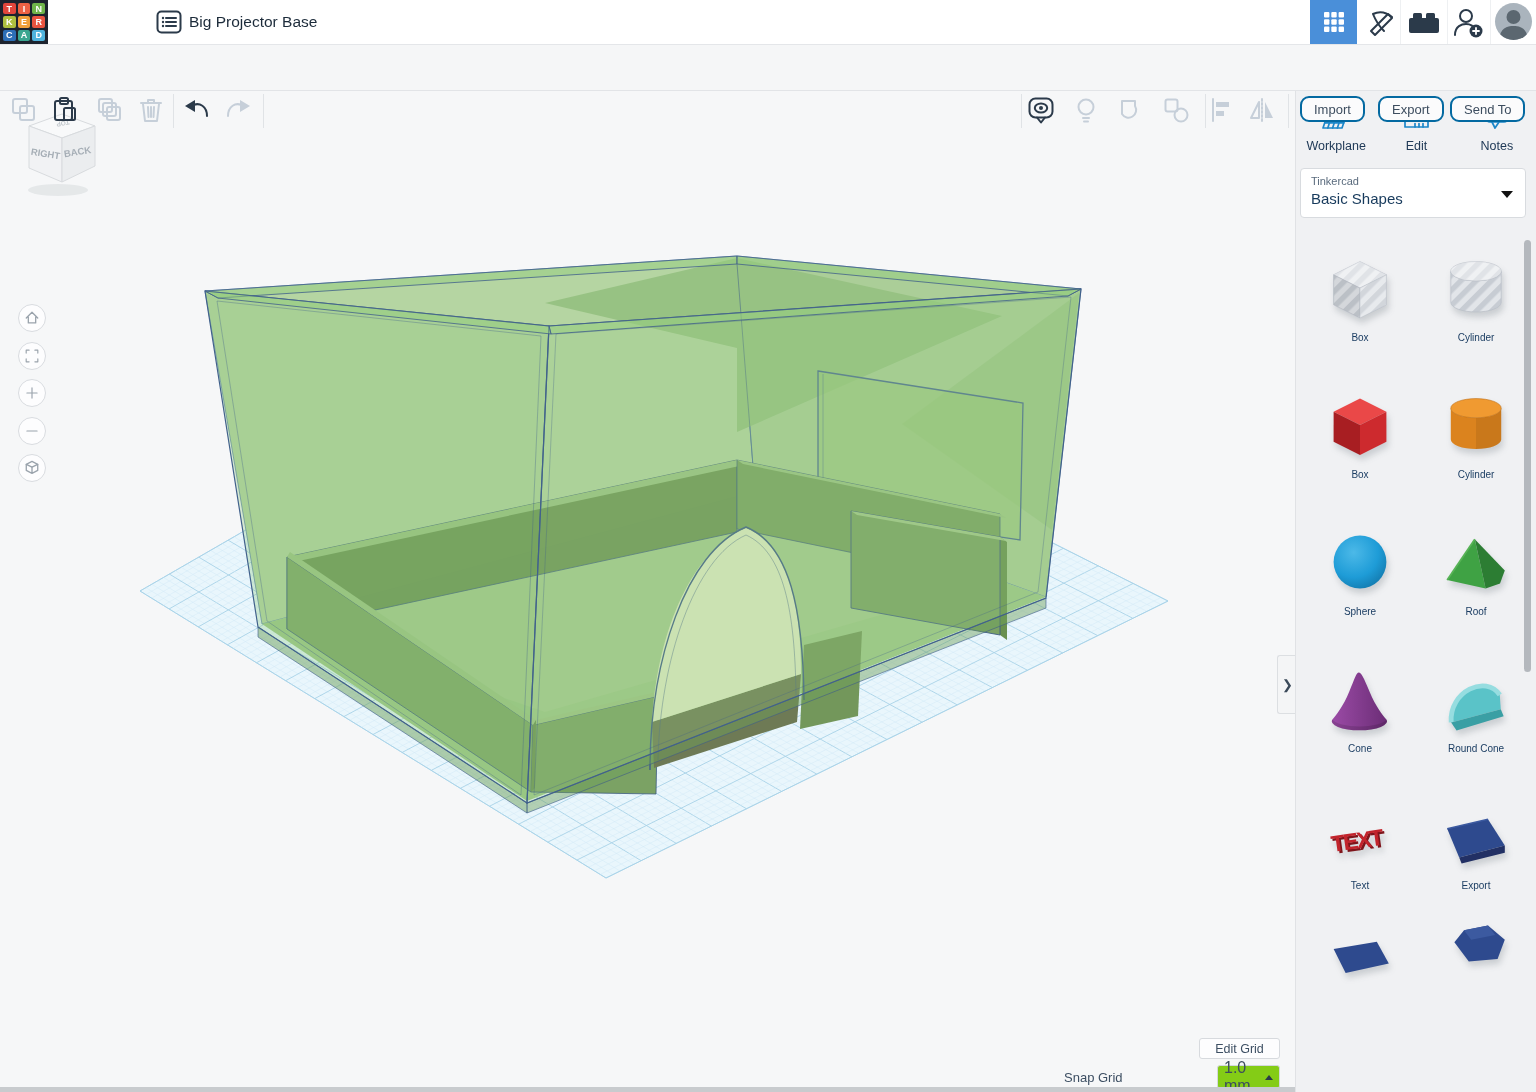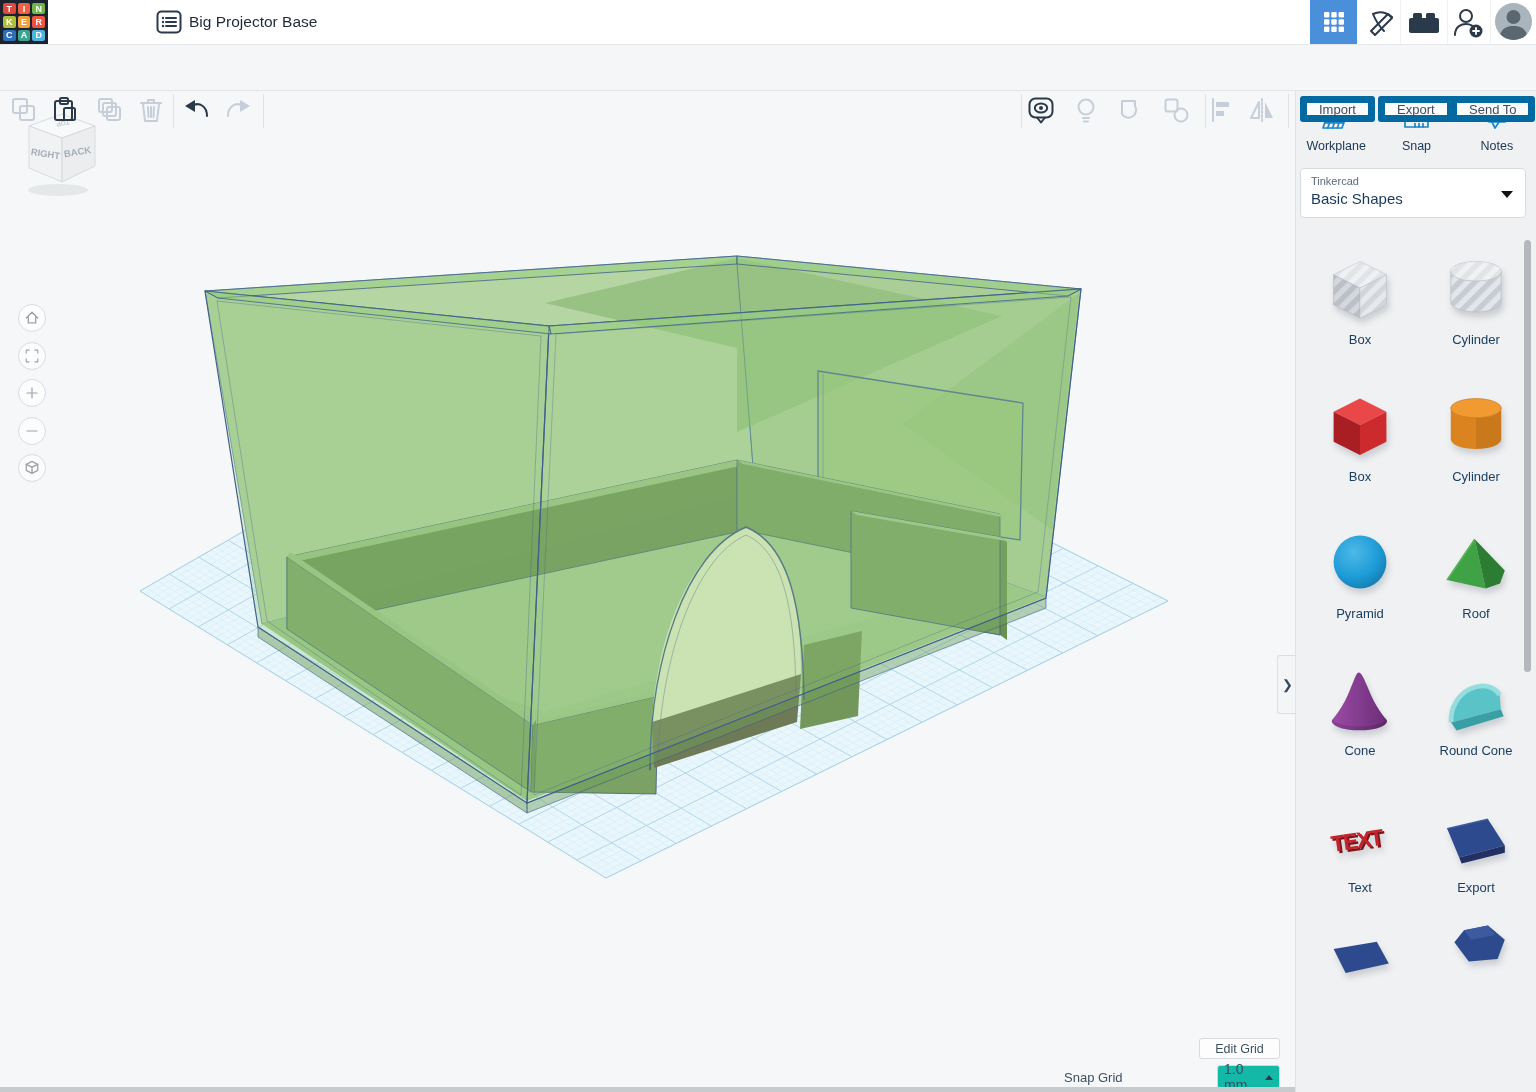--- a/index.html
+++ b/index.html
@@ -21,39 +21,39 @@
   .hdr-div{position:absolute;top:0;width:1px;height:44px;background:#eef0f2}
   .avatar{position:absolute;top:3px;left:1495px;width:37px;height:37px;border-radius:50%;
           background:#aab4bd;overflow:hidden}
 
   
   .toolbar{position:absolute;top:44px;left:0;width:1536px;height:46px;background:#f5f6f7;
            border-bottom:1px solid #e2e4e7;z-index:29}
   .tb-icon{position:absolute;top:52px;width:28px;height:28px}
   .tb-div{position:absolute;top:50px;width:1px;height:34px;background:#e0e3e6}
   .tb-btn{position:absolute;top:52px;height:26px;box-sizing:border-box;background:#fbfbfc;
-          border:7px solid #0369a1;border-radius:3px;font-size:13px;color:#3d4d5f;
+          border:2px solid #0369a1;border-radius:9px;font-size:13px;color:#3d4d5f;
           display:flex;align-items:center;justify-content:center;padding:0 12px}
 
   
   .canvas{position:absolute;top:90px;left:0;width:1295px;height:1002px;background:#f6f7f8;overflow:hidden}
   .scene{position:absolute;top:0;left:0;width:1295px;height:1002px}
   .viewcube{position:absolute;top:12px;left:16px;width:92px;height:98px}
   .navcol{position:absolute;left:18px;top:214px}
   .navbtn{width:28px;height:28px;border-radius:50%;background:#fdfdfe;border:1px solid #d9dce0;
           margin-bottom:9.5px;display:flex;align-items:center;justify-content:center;box-sizing:border-box}
   .panel-tab{position:absolute;left:1277px;top:565px;width:19px;height:57px;background:#f4f5f6;
           border:1px solid #dcdfe2;border-right:none;border-radius:3px 0 0 3px;
           display:flex;align-items:center;justify-content:center;font-size:13px;color:#3b4a5a}
   .edit-grid-btn{position:absolute;left:1199px;top:948px;width:81px;height:21px;background:#fdfdfe;
           border:1px solid #d7dade;border-radius:3px;font-size:12.5px;color:#3d4f63;
           display:flex;align-items:center;justify-content:center;box-sizing:border-box}
   .snap-label{position:absolute;left:1064px;top:980px;font-size:13px;color:#3d4f63}
-  .snap-select{position:absolute;left:1217px;top:975px;width:63px;height:24px;background:#14b8a6;
-          border:1px solid #d4d8dc;border-radius:3px;box-sizing:border-box;font-size:14px;color:#3c4c5e;
+  .snap-select{position:absolute;left:1217px;top:975px;width:63px;height:24px;background:#84cc16;
+          border:1px solid #d4d8dc;border-radius:3px;box-sizing:border-box;font-size:16px;color:#3c4c5e;
           display:flex;align-items:center;justify-content:space-between;padding:0 6px}
   .caret-up{width:0;height:0;border-left:4px solid transparent;border-right:4px solid transparent;
           border-bottom:5px solid #2b3a4a}
   .bottom-strip{position:absolute;left:0;top:997px;width:1295px;height:5px;background:#c8cbce}
 
   
   .panel{position:absolute;top:90px;left:1295px;width:241px;height:1002px;background:#f0f1f3;
          border-left:1px solid #e0e2e5;box-sizing:border-box}
   .tools-row{position:absolute;top:10px;left:0;width:241px;display:flex;justify-content:space-around}
   .tool{display:flex;flex-direction:column;align-items:center;width:78px}
@@ -61,21 +61,21 @@
   .lib-card{position:absolute;top:78px;left:4px;width:226px;height:50px;background:#fff;
          border:1px solid #d8dbdf;border-radius:4px;box-sizing:border-box;padding:6px 10px}
   .lib-brand{font-size:11px;color:#5a6b7d}
   .lib-name{font-size:15px;color:#173a5c;margin-top:3px}
   .lib-caret{position:absolute;right:12px;top:22px;width:0;height:0;
          border-left:6px solid transparent;border-right:6px solid transparent;border-top:7px solid #111}
   .shapes{position:absolute;top:136px;left:0;width:232px;height:866px;overflow:hidden;
          display:grid;grid-template-columns:1fr 1fr;grid-auto-rows:137px;padding-left:6px}
   .shape-cell{display:flex;flex-direction:column;align-items:center}
   .shape-cell .ic{margin-top:26px;width:72px;height:72px;filter:drop-shadow(2px 5px 3px rgba(70,80,90,.22))}
-  .shape-cell .lbl{margin-top:8px;font-size:13px;color:#1c3e63}
+  .shape-cell .lbl{margin-top:8px;font-size:10px;color:#1c3e63}
   .scrollbar{position:absolute;left:228px;top:150px;width:7px;height:432px;border-radius:4px;background:#b4b8bd}
 
   svg text{font-family:"Liberation Sans",sans-serif}
   .st-dark{stroke:#2b3a4a;fill:none;stroke-width:2;stroke-linecap:round;stroke-linejoin:round}
   .st-pale{stroke:#c6cfd9;fill:none;stroke-width:2;stroke-linecap:round;stroke-linejoin:round}
   .st-blue{stroke:#1b87c9;fill:none;stroke-width:1.7;stroke-linecap:round;stroke-linejoin:round}
   .st-nav{stroke:#9aa3ac;fill:none;stroke-width:1.6;stroke-linecap:round;stroke-linejoin:round}
 </style>
 </head>
 <body>
@@ -516,21 +516,21 @@
     <div class="tool">
       <svg width="36" height="34" viewBox="0 0 36 34">
         <path d="M7,4 H14 V20 H30 V27 H7 Z" class="st-blue"></path>
         <line x1="7" y1="9" x2="10.5" y2="9" class="st-blue" stroke-width="1"></line>
         <line x1="7" y1="13" x2="10.5" y2="13" class="st-blue" stroke-width="1"></line>
         <line x1="7" y1="17" x2="10.5" y2="17" class="st-blue" stroke-width="1"></line>
         <line x1="17" y1="27" x2="17" y2="23.5" class="st-blue" stroke-width="1"></line>
         <line x1="21" y1="27" x2="21" y2="23.5" class="st-blue" stroke-width="1"></line>
         <line x1="25" y1="27" x2="25" y2="23.5" class="st-blue" stroke-width="1"></line>
       </svg>
-      <div class="lbl">Snap</div>
+      <div class="lbl">Edit</div>
     </div>
     <div class="tool">
       <svg width="36" height="34" viewBox="0 0 36 34">
         <rect x="7" y="4" width="22" height="18" rx="4" class="st-blue"></rect>
         <path d="M13,22 L16,28 L20,22" class="st-blue"></path>
         <line x1="12" y1="9.5" x2="24" y2="9.5" class="st-blue" stroke-width="1.2"></line>
         <line x1="12" y1="13" x2="24" y2="13" class="st-blue" stroke-width="1.2"></line>
         <line x1="12" y1="16.5" x2="21" y2="16.5" class="st-blue" stroke-width="1.2"></line>
       </svg>
       <div class="lbl">Notes</div>
@@ -596,21 +596,21 @@
         <path d="M30,24 a21,8 0 0 0 21,-8 v26 a21,8 0 0 1 -21,8 z" fill="#000" opacity="0.08"></path>
         <ellipse cx="30" cy="16" rx="21" ry="8" fill="#f09a31" stroke="#c06f14" stroke-width="0.5"></ellipse>
       </svg>
       <div class="lbl">Cylinder</div>
     </div>
 
     <div class="shape-cell">
       <svg class="ic" viewBox="0 0 60 60">
         <circle cx="30" cy="30" r="22" fill="url(#gradSphere)"></circle>
       </svg>
-      <div class="lbl">Pyramid</div>
+      <div class="lbl">Sphere</div>
     </div>
 
     <div class="shape-cell">
       <svg class="ic" viewBox="0 0 60 60">
         <polygon points="6,45 29,11 38,52" fill="#3fa244"></polygon>
         <polygon points="29,11 54,37 50,48 38,52" fill="#2c7d33"></polygon>
         <line x1="6" y1="45" x2="29" y2="11" stroke="#57b356" stroke-width="1.5"></line>
       </svg>
       <div class="lbl">Roof</div>
     </div>

